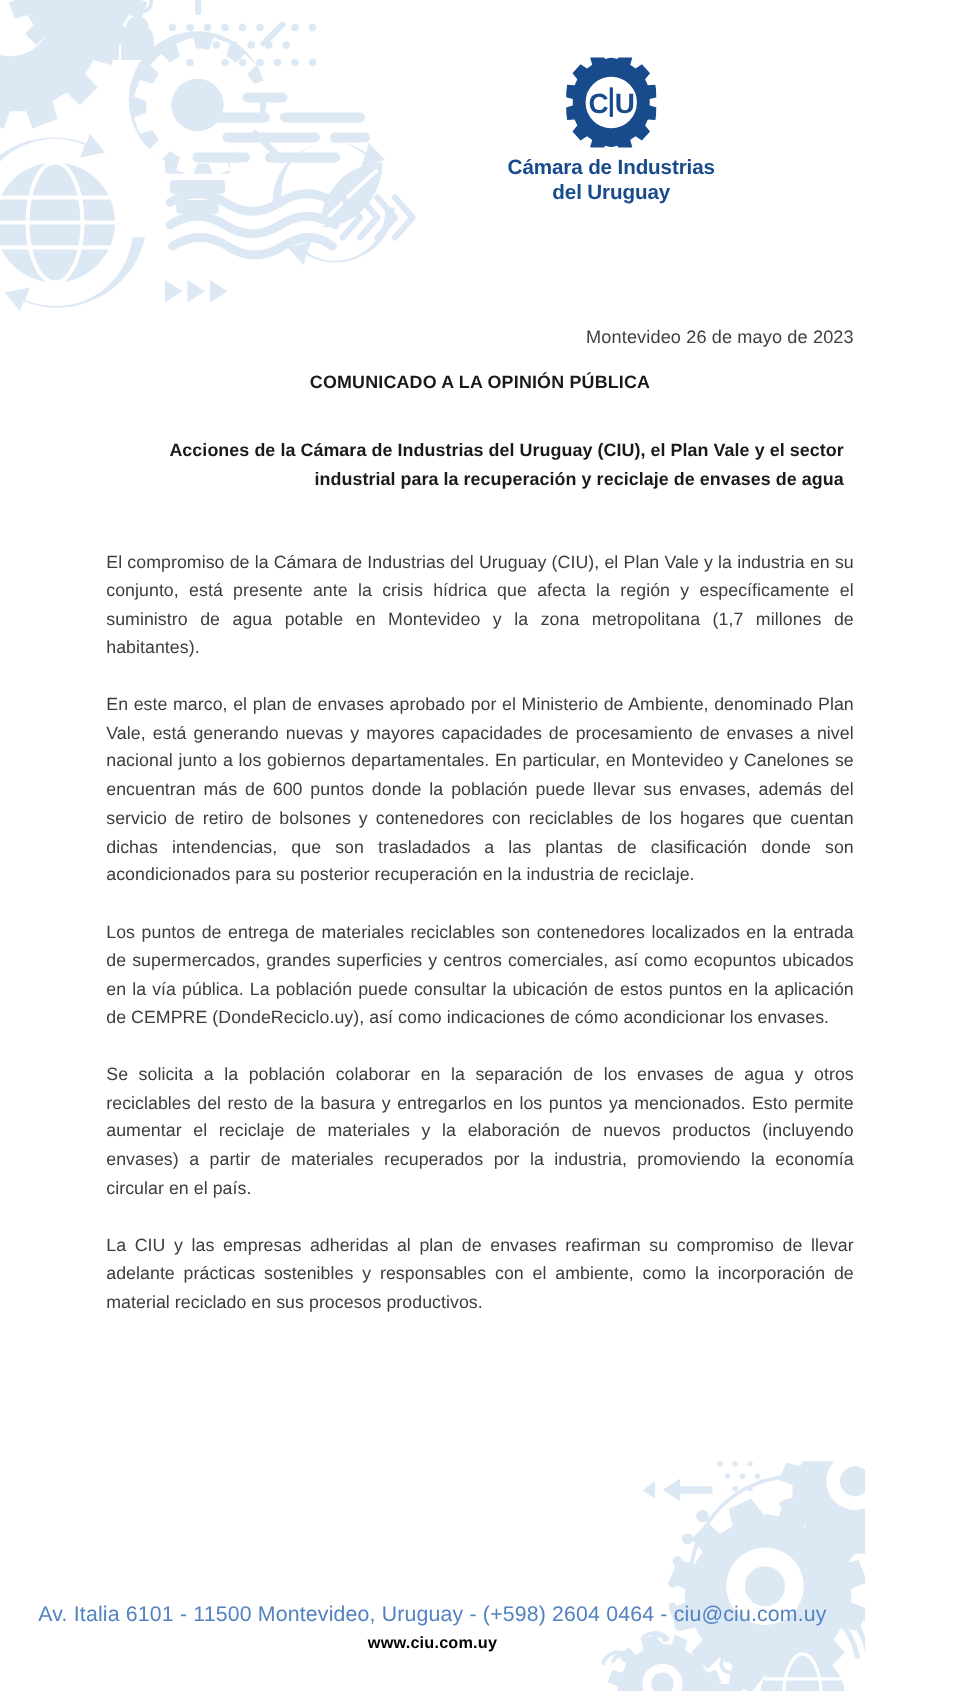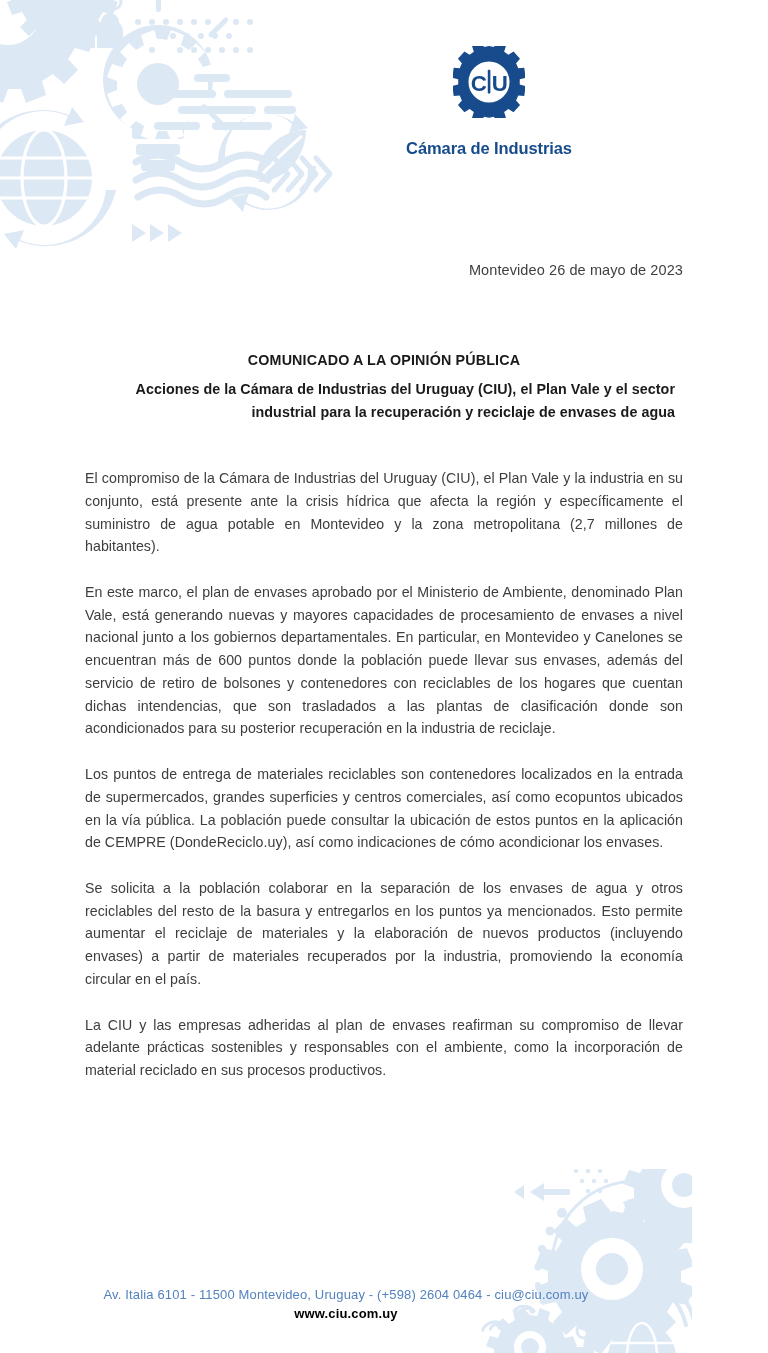--- a/index.html
+++ b/index.html
@@ -51,50 +51,50 @@
     top: 46px;
     right: 78px;
     width: 250px;
     text-align: center;
   }
   .logo-mark {
     display: block;
     margin: 0 auto;
   }
   .logo-text {
-    margin-top: 20px;
+    margin-top: 6px;
     font-size: 16.5px;
     font-weight: bold;
     line-height: 1.22;
     color: #174b8c;
     letter-spacing: -0.1px;
   }
 
   
   .content {
     position: absolute;
     left: 85px;
     top: 262px;
     width: 598px;
   }
 
   .date-line {
     text-align: right;
     font-size: 14.5px;
     color: #3f3f3f;
     letter-spacing: 0.1px;
-    margin: 0 0 74px 0;
+    margin: 0 0 20px 0;
   }
 
   .heading-1 {
     text-align: center;
     font-size: 14.3px;
     font-weight: bold;
     color: #1a1a1a;
-    margin: 0 0 10px 0;
+    margin: 0 0 36px 0;
     letter-spacing: 0.15px;
   }
 
   .heading-2 {
     text-align: right;
     font-size: 14.3px;
     font-weight: bold;
     color: #1a1a1a;
     line-height: 1.58;
     margin: 0 0 44px 0;
@@ -117,21 +117,21 @@
 
   
   .footer {
     position: absolute;
     left: 0;
     right: 0;
     bottom: 32px;
     text-align: center;
   }
   .footer-line-1 {
-    font-size: 13px;
+    font-size: 17px;
     color: #5282bf;
     letter-spacing: 0.15px;
     margin-bottom: 4px;
   }
   .footer-line-2 {
     font-size: 13px;
     font-weight: bold;
     color: #000000;
     letter-spacing: 0.15px;
   }
@@ -289,33 +289,34 @@
         <circle cx="50" cy="50" r="32" fill="none" stroke="#174b8c" stroke-width="7"></circle>
       </g>
 
       <g fill="#174b8c" font-family="'Liberation Sans', sans-serif" font-weight="bold">
         <text x="50" y="62" text-anchor="middle" font-size="31" letter-spacing="-1">C U</text>
         <rect x="48.3" y="33" width="3.6" height="33" rx="1"></rect>
       </g>
     </svg>
     <div class="logo-text">
       <div>Cámara de Industrias</div>
+      <div>del Uruguay</div>
     </div>
   </div>
 
   <div class="content">
 
     <div class="date-line">Montevideo 26 de mayo de 2023</div>
 
     <div class="heading-1">COMUNICADO A LA OPINIÓN PÚBLICA</div>
 
     <div class="heading-2">Acciones de la Cámara de Industrias del Uruguay (CIU), el Plan Vale y el sector industrial para la recuperación y reciclaje de envases de agua</div>
 
     <div class="body-paragraphs">
-      <p>El compromiso de la Cámara de Industrias del Uruguay (CIU), el Plan Vale y la industria en su conjunto, está presente ante la crisis hídrica que afecta la región y específicamente el suministro de agua potable en Montevideo y la zona metropolitana (2,7 millones de habitantes).</p>
+      <p>El compromiso de la Cámara de Industrias del Uruguay (CIU), el Plan Vale y la industria en su conjunto, está presente ante la crisis hídrica que afecta la región y específicamente el suministro de agua potable en Montevideo y la zona metropolitana (1,7 millones de habitantes).</p>
       <p>En este marco, el plan de envases aprobado por el Ministerio de Ambiente, denominado Plan Vale, está generando nuevas y mayores capacidades de procesamiento de envases a nivel nacional junto a los gobiernos departamentales. En particular, en Montevideo y Canelones se encuentran más de 600 puntos donde la población puede llevar sus envases, además del servicio de retiro de bolsones y contenedores con reciclables de los hogares que cuentan dichas intendencias, que son trasladados a las plantas de clasificación donde son acondicionados para su posterior recuperación en la industria de reciclaje.</p>
       <p>Los puntos de entrega de materiales reciclables son contenedores localizados en la entrada de supermercados, grandes superficies y centros comerciales, así como ecopuntos ubicados en la vía pública. La población puede consultar la ubicación de estos puntos en la aplicación de CEMPRE (DondeReciclo.uy), así como indicaciones de cómo acondicionar los envases.</p>
       <p>Se solicita a la población colaborar en la separación de los envases de agua y otros reciclables del resto de la basura y entregarlos en los puntos ya mencionados. Esto permite aumentar el reciclaje de materiales y la elaboración de nuevos productos (incluyendo envases) a partir de materiales recuperados por la industria, promoviendo la economía circular en el país.</p>
       <p>La CIU y las empresas adheridas al plan de envases reafirman su compromiso de llevar adelante prácticas sostenibles y responsables con el ambiente, como la incorporación de material reciclado en sus procesos productivos.</p>
     </div>
 
   </div>
 
   <svg class="deco deco-footer" viewBox="0 0 230 190" aria-hidden="true">
     <g fill="#dde8f5">

